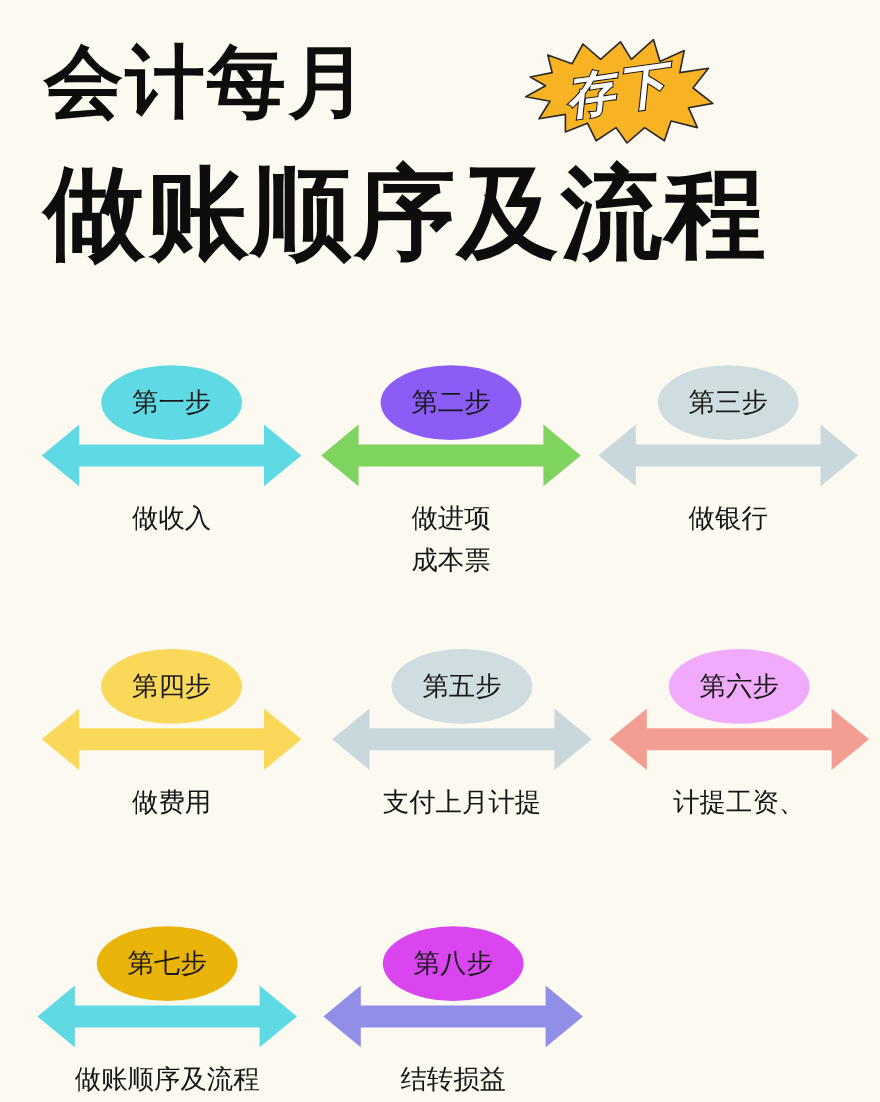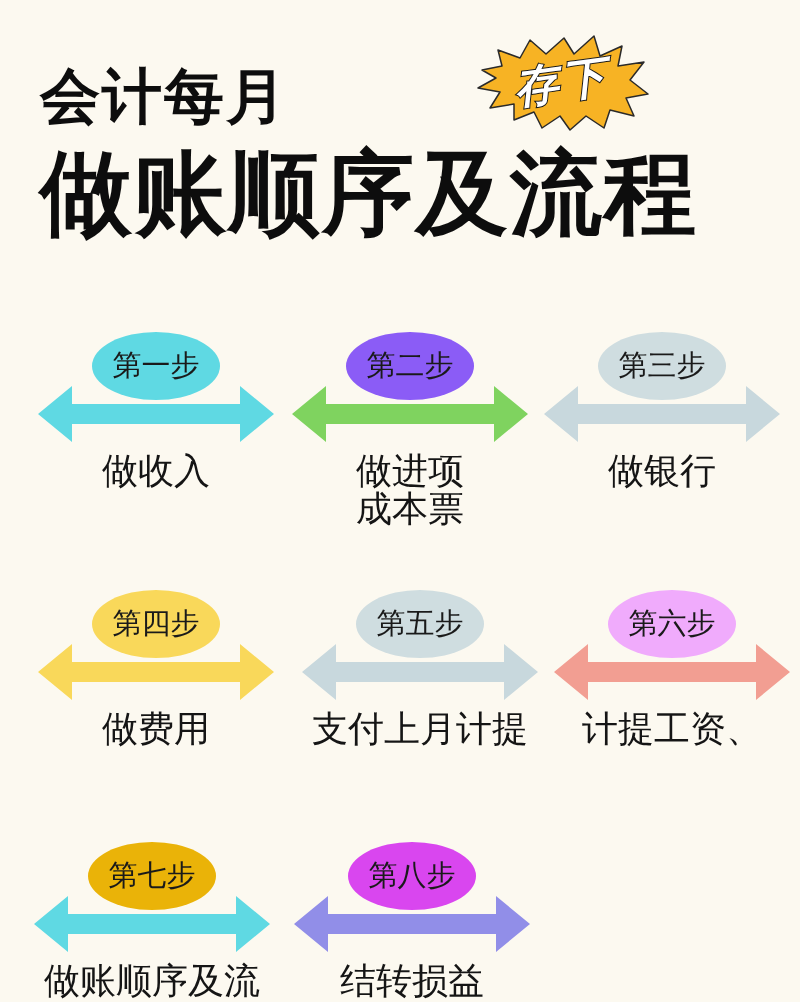--- a/index.html
+++ b/index.html
@@ -18,22 +18,22 @@
   .title-line {
     position: absolute;
     left: 40px;
     font-family: "DejaVu Sans", "Liberation Sans", sans-serif;
     font-weight: bold;
     color: #0d0d0d;
     white-space: nowrap;
     letter-spacing: 2px;
   }
   #title-1 {
-    top: 46px;
-    font-size: 60px;
+    top: 24px;
+    font-size: 72px;
     line-height: 100px;
   }
   #title-2 {
     top: 142px;
     font-size: 92px;
     line-height: 104px;
   }
   .badge {
     position: absolute;
     left: 472px;
@@ -72,38 +72,38 @@
     position: absolute;
     left: 50%;
     top: 0;
     transform: translateX(-50%);
     width: 128px;
     height: 68px;
     border-radius: 50%;
     display: flex;
     align-items: center;
     justify-content: center;
-    font-size: 29px;
+    font-size: 24px;
     color: #1a1a1a;
     white-space: nowrap;
   }
   .step .arrow {
     position: absolute;
     left: 0;
     top: 52px;
     width: 240px;
     height: 60px;
   }
   .step .desc {
     position: absolute;
     left: 0;
     top: 120px;
     width: 240px;
     text-align: center;
-    font-size: 36px;
+    font-size: 24px;
     line-height: 38px;
     color: #151515;
   }
   .desc span {
     display: block;
   }
 </style>
 </head>
 <body>
 

